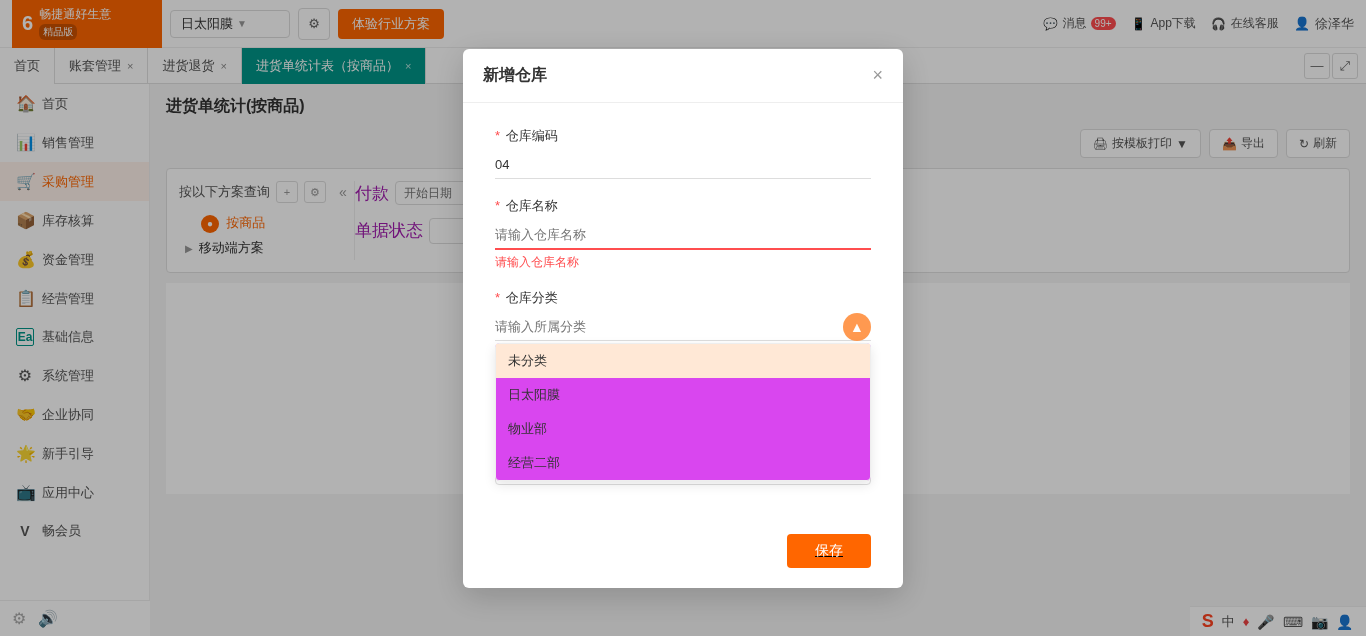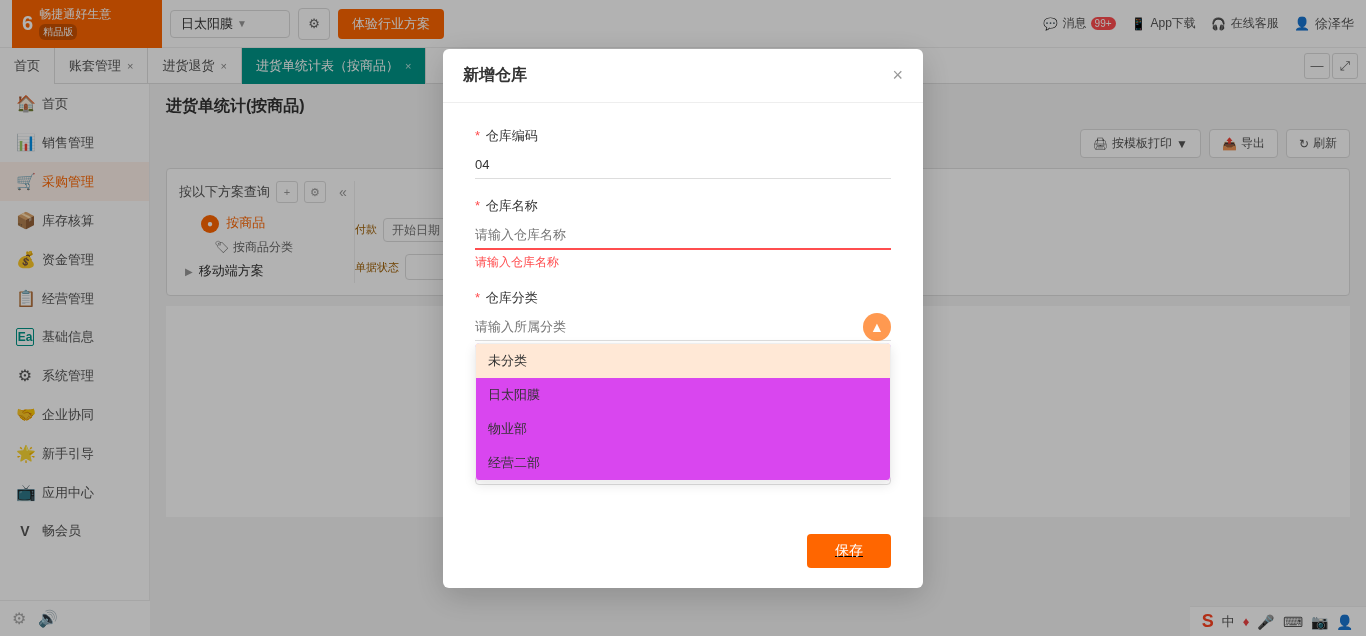--- a/index.html
+++ b/index.html
@@ -95,21 +95,21 @@
     .filter-title { font-size: 13px; color: #555; margin-bottom: 8px; display: flex; align-items: center; gap: 6px; }
     .filter-row { display: flex; align-items: center; gap: 12px; flex-wrap: wrap; }
     .scheme-section { display: flex; align-items: flex-start; gap: 6px; }
     .scheme-tree { min-width: 140px; }
     .scheme-node { font-size: 13px; color: #333; padding: 3px 6px; cursor: pointer; }
     .scheme-node.active { color: #ff6600; }
     .scheme-node.sub { padding-left: 22px; font-size: 12px; color: #666; }
     .icon-btn { width: 22px; height: 22px; display: flex; align-items: center; justify-content: center; cursor: pointer; color: #999; border: 1px solid #ddd; border-radius: 3px; font-size: 11px; }
     .collapse-btn { width: 22px; height: 22px; display: flex; align-items: center; justify-content: center; cursor: pointer; color: #999; font-size: 14px; }
     .filter-group { display: flex; align-items: center; gap: 6px; }
-    .filter-label { color: #a16207; font-size: 11px; white-space: nowrap; }
+    .filter-label { color: #a21caf; font-size: 17px; white-space: nowrap; }
     .filter-input {
       border: 1px solid #ddd; border-radius: 4px; padding: 4px 8px;
       font-size: 12px; color: #555; width: 120px; outline: none;
     }
     .filter-select {
       border: 1px solid #ddd; border-radius: 4px; padding: 4px 8px;
       font-size: 12px; color: #555; width: 120px; outline: none; background: #fff;
     }
     .ellipsis-btn { color: #ccc; cursor: pointer; font-size: 14px; }
 
@@ -120,21 +120,21 @@
     .tip-row { display: flex; align-items: center; justify-content: center; gap: 8px; margin: 6px 0; color: #aaa; font-size: 13px; }
     .tip-icon { color: #ff9966; }
 
     
     .modal-overlay {
       position: fixed; top: 0; left: 0; right: 0; bottom: 0;
       background: rgba(0,0,0,0.3); z-index: 100;
       display: flex; align-items: center; justify-content: center;
     }
     .modal {
-      background: #fff; border-radius: 6px; width: 480px;
+      background: #fff; border-radius: 6px; width: 440px;
       box-shadow: 0 8px 32px rgba(0,0,0,0.18); position: relative;
     }
     .modal-header {
       padding: 16px 20px; border-bottom: 1px solid #eee;
       display: flex; align-items: center; justify-content: space-between;
     }
     .modal-title { font-size: 16px; font-weight: bold; color: #333; }
     .modal-close { cursor: pointer; color: #999; font-size: 18px; }
     .modal-body { padding: 24px 32px 16px; }
     .form-row { margin-bottom: 18px; position: relative; }
@@ -328,38 +328,34 @@
         <span>📤</span>
         <span>导出</span>
       </div>
       <div class="toolbar-btn">
         <span>↻</span>
         <span>刷新</span>
       </div>
     </div>
 
     <div class="filter-area">
-      <div style="display:flex;align-items:flex-end;">
+      <div style="display:flex;align-items:flex-start;">
 
         <div class="scheme-section">
           <div>
             <div class="filter-title">
               <span>按以下方案查询</span>
               <span class="icon-btn">+</span>
               <span class="icon-btn">⚙</span>
               <span class="collapse-btn">«</span>
             </div>
             <div class="scheme-tree">
               <div class="scheme-node active" style="padding-left:22px;">
                 <span class="orange-circle">●</span>
                 &nbsp;<span>按商品</span>
-              </div>
-              <div class="scheme-node sub">
-                <span style="width:10px;display:inline-block;"></span>
-                🏷 <span>按商品分类</span>
               </div>
               <div class="scheme-node">
                 <span class="tree-arrow">▶</span>
                 <span>移动端方案</span>
               </div>
             </div>
           </div>
         </div>
 
         <div style="width:1px;background:#eee;align-self:stretch;"></div>

